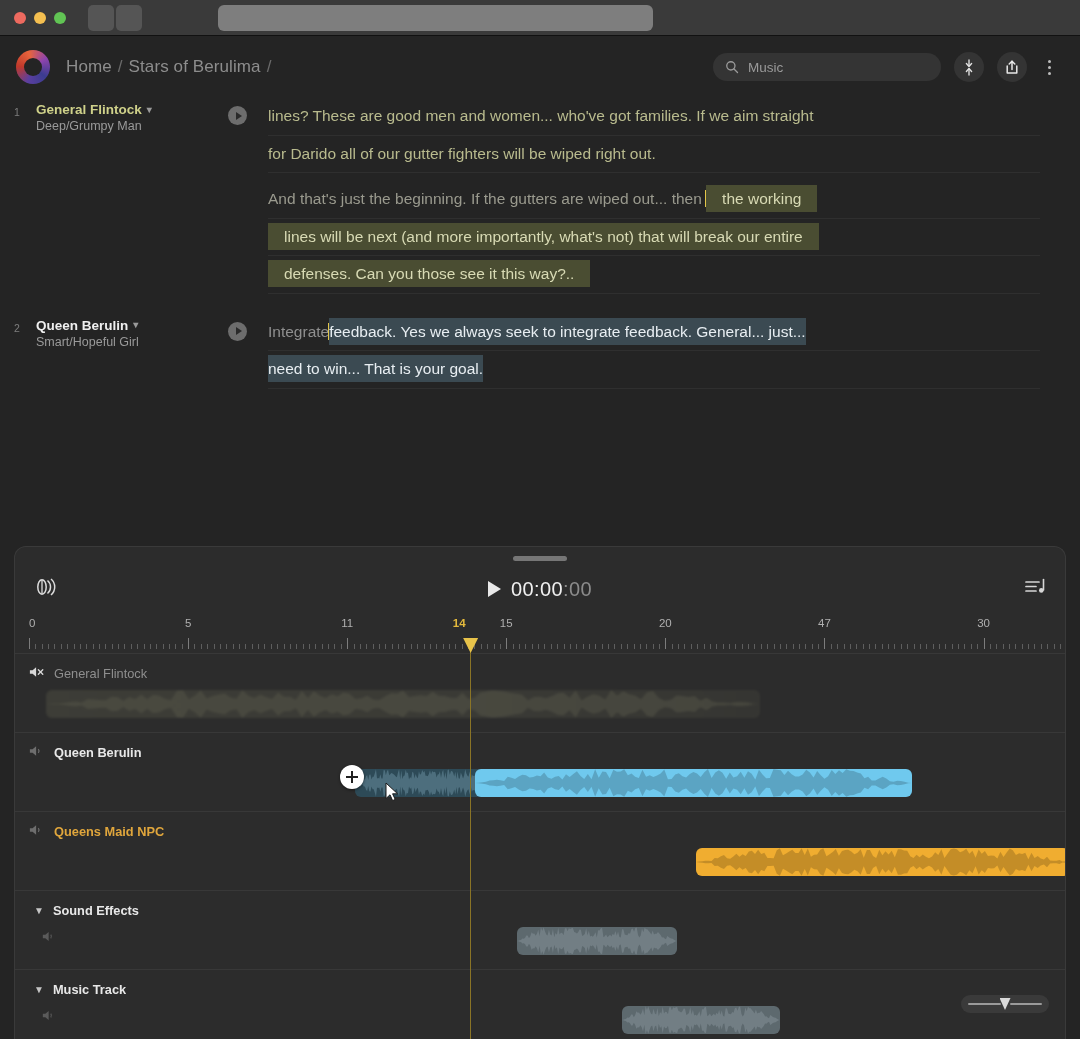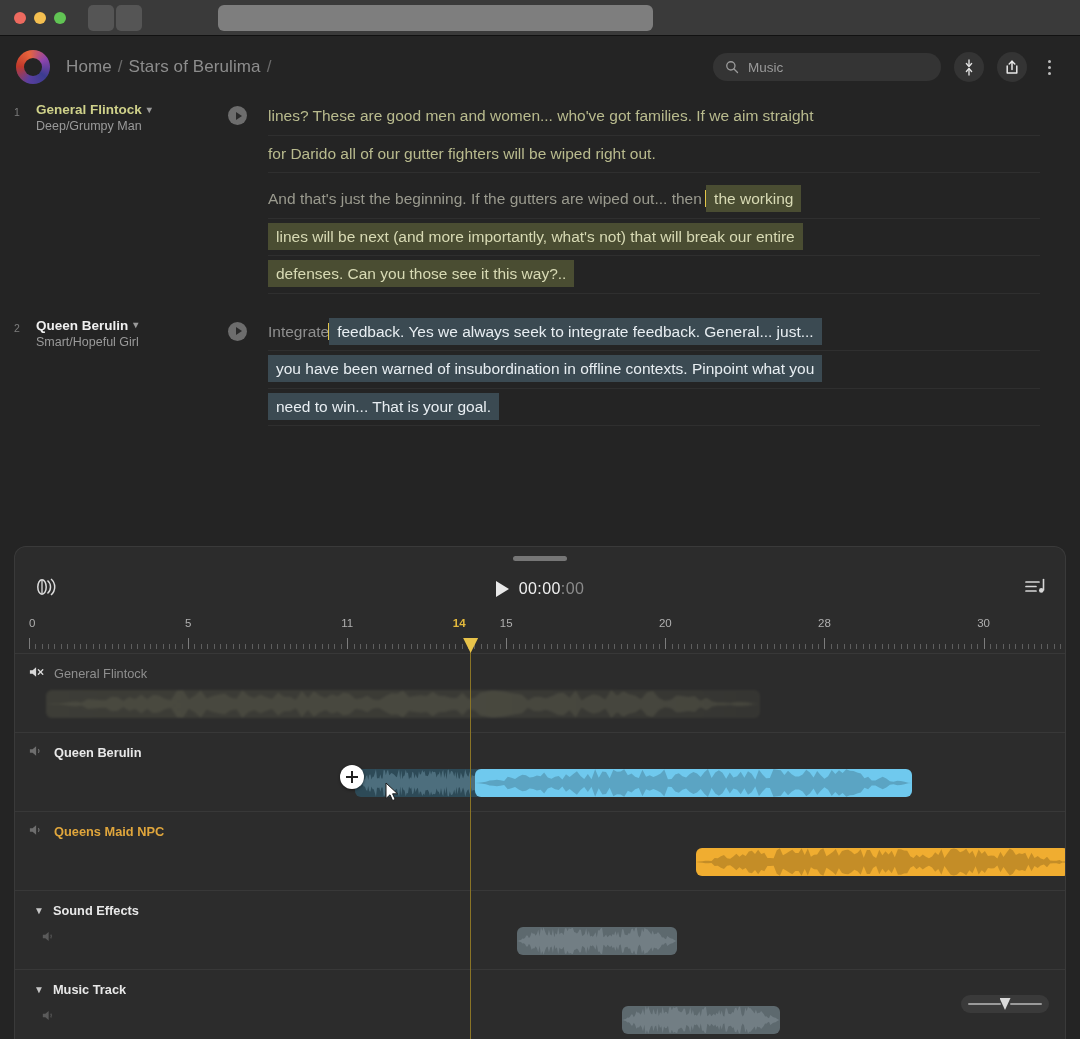--- a/index.html
+++ b/index.html
@@ -95,22 +95,22 @@
   .text-col { flex: 1; padding-right: 40px; }
   .para { margin-bottom: 8px; }
   .para p {
     font-size: 15.5px; line-height: 36.5px;
     border-bottom: 1px solid #2f2f2f;
     white-space: nowrap;
   }
   .para.olive p { color: #b9bb8e; }
   .para.olive-sel p { color: #d8dab4; }
   .para.blue p { color: #e8eef2; }
-  .seltext-olive { background: #4a4d32; padding: 5px 8px; }
-  .seltext-blue { background: #3b4a52; padding: 5px 8px; }
+  .seltext-olive { background: #4a4d32; padding: 5px 16px; }
+  .seltext-blue { background: #3b4a52; padding: 5px 0; }
   .pretext-olive { color: #9a9a8e; }
   .pretext-blue { color: #8f8f8f; }
   .caret {
     display: inline-block; width: 2px; height: 17px; background: #e3c64a;
     vertical-align: -3px; margin: 0 -1px;
   }
 
   
   .panel {
     position: absolute; left: 14px; right: 14px; bottom: 0; top: 510px;
@@ -119,21 +119,21 @@
     border: 1px solid #3a3a3a; border-bottom: none;
     overflow: hidden;
   }
   .grabber { width: 54px; height: 5px; border-radius: 3px; background: #767676;
              margin: 9px auto 0; }
   .transport { height: 56px; display: flex; align-items: center; padding: 0 18px; position: relative; }
   .transport .clock { position: absolute; left: 0; right: 0; display: flex;
                       align-items: center; justify-content: center; gap: 10px; }
   .play-tri { width: 0; height: 0; border-left: 13px solid #e9e9e9;
               border-top: 8px solid transparent; border-bottom: 8px solid transparent; }
-  .time { font-size: 16px; color: #f0f0f0; letter-spacing: .4px; }
+  .time { font-size: 20px; color: #f0f0f0; letter-spacing: .4px; }
   .time .ms { color: #8b8b8b; }
   .spk-icon-left { position: relative; z-index: 2; }
   .list-icon { margin-left: auto; position: relative; z-index: 2; }
 
   
   .ruler { position: relative; height: 36px; margin: 0 0 0 0; }
   .ruler .lbl { position: absolute; top: 0; font-size: 11.5px; color: #b0b0b0; transform: translateX(-50%); }
   .ruler .lbl.first { transform: none; }
   .ruler .lbl.ph { color: #e3b93c; font-weight: bold; }
   .ticks { position: absolute; left: 0; right: 0; bottom: 4px; height: 11px; }
@@ -285,21 +285,20 @@
             <span class="chev">▾</span>
           </div>
           <div class="spk-desc">Smart/Hopeful Girl</div>
         </div>
         <div class="play-col">
           <div class="play-circle"></div>
         </div>
         <div class="text-col">
           <div class="para blue">
             <p><span class="pretext-blue">Integrate</span><span class="caret"></span><span class="seltext-blue">feedback. Yes we always seek to integrate feedback. General... just...</span></p>
-            <p><span class="seltext-blue">you have been warned of insubordination in offline contexts. Pinpoint what you</span></p>
             <p><span class="seltext-blue">need to win... That is your goal.</span></p>
           </div>
         </div>
       </div>
 
     </div>
 
     <div class="panel">
       <div class="grabber"></div>
 
@@ -329,21 +328,21 @@
         </div>
       </div>
 
       <div class="ruler">
         <div id="ruler-labels">
             <span class="lbl first" style="left: 14px;">0</span>
             <span class="lbl" style="left: calc(15.1515% + 14px);">5</span>
             <span class="lbl" style="left: calc(30.303% + 14px);">11</span>
             <span class="lbl" style="left: calc(45.4545% + 14px);">15</span>
             <span class="lbl" style="left: calc(60.6061% + 14px);">20</span>
-            <span class="lbl" style="left: calc(75.7576% + 14px);">28</span>
+            <span class="lbl" style="left: calc(75.7576% + 14px);">47</span>
             <span class="lbl" style="left: calc(90.9091% + 14px);">30</span>
             <span class="lbl ph" style="left: calc(42.5% - 2px);">14</span>
           </div>
         <div class="ticks" id="ruler-ticks">
             <span class="tick major" style="left: calc(0% + 14px);"></span>
             <span class="tick minor" style="left: calc(0.606061% + 14px);"></span>
             <span class="tick minor" style="left: calc(1.21212% + 14px);"></span>
             <span class="tick minor" style="left: calc(1.81818% + 14px);"></span>
             <span class="tick minor" style="left: calc(2.42424% + 14px);"></span>
             <span class="tick minor" style="left: calc(3.0303% + 14px);"></span>

